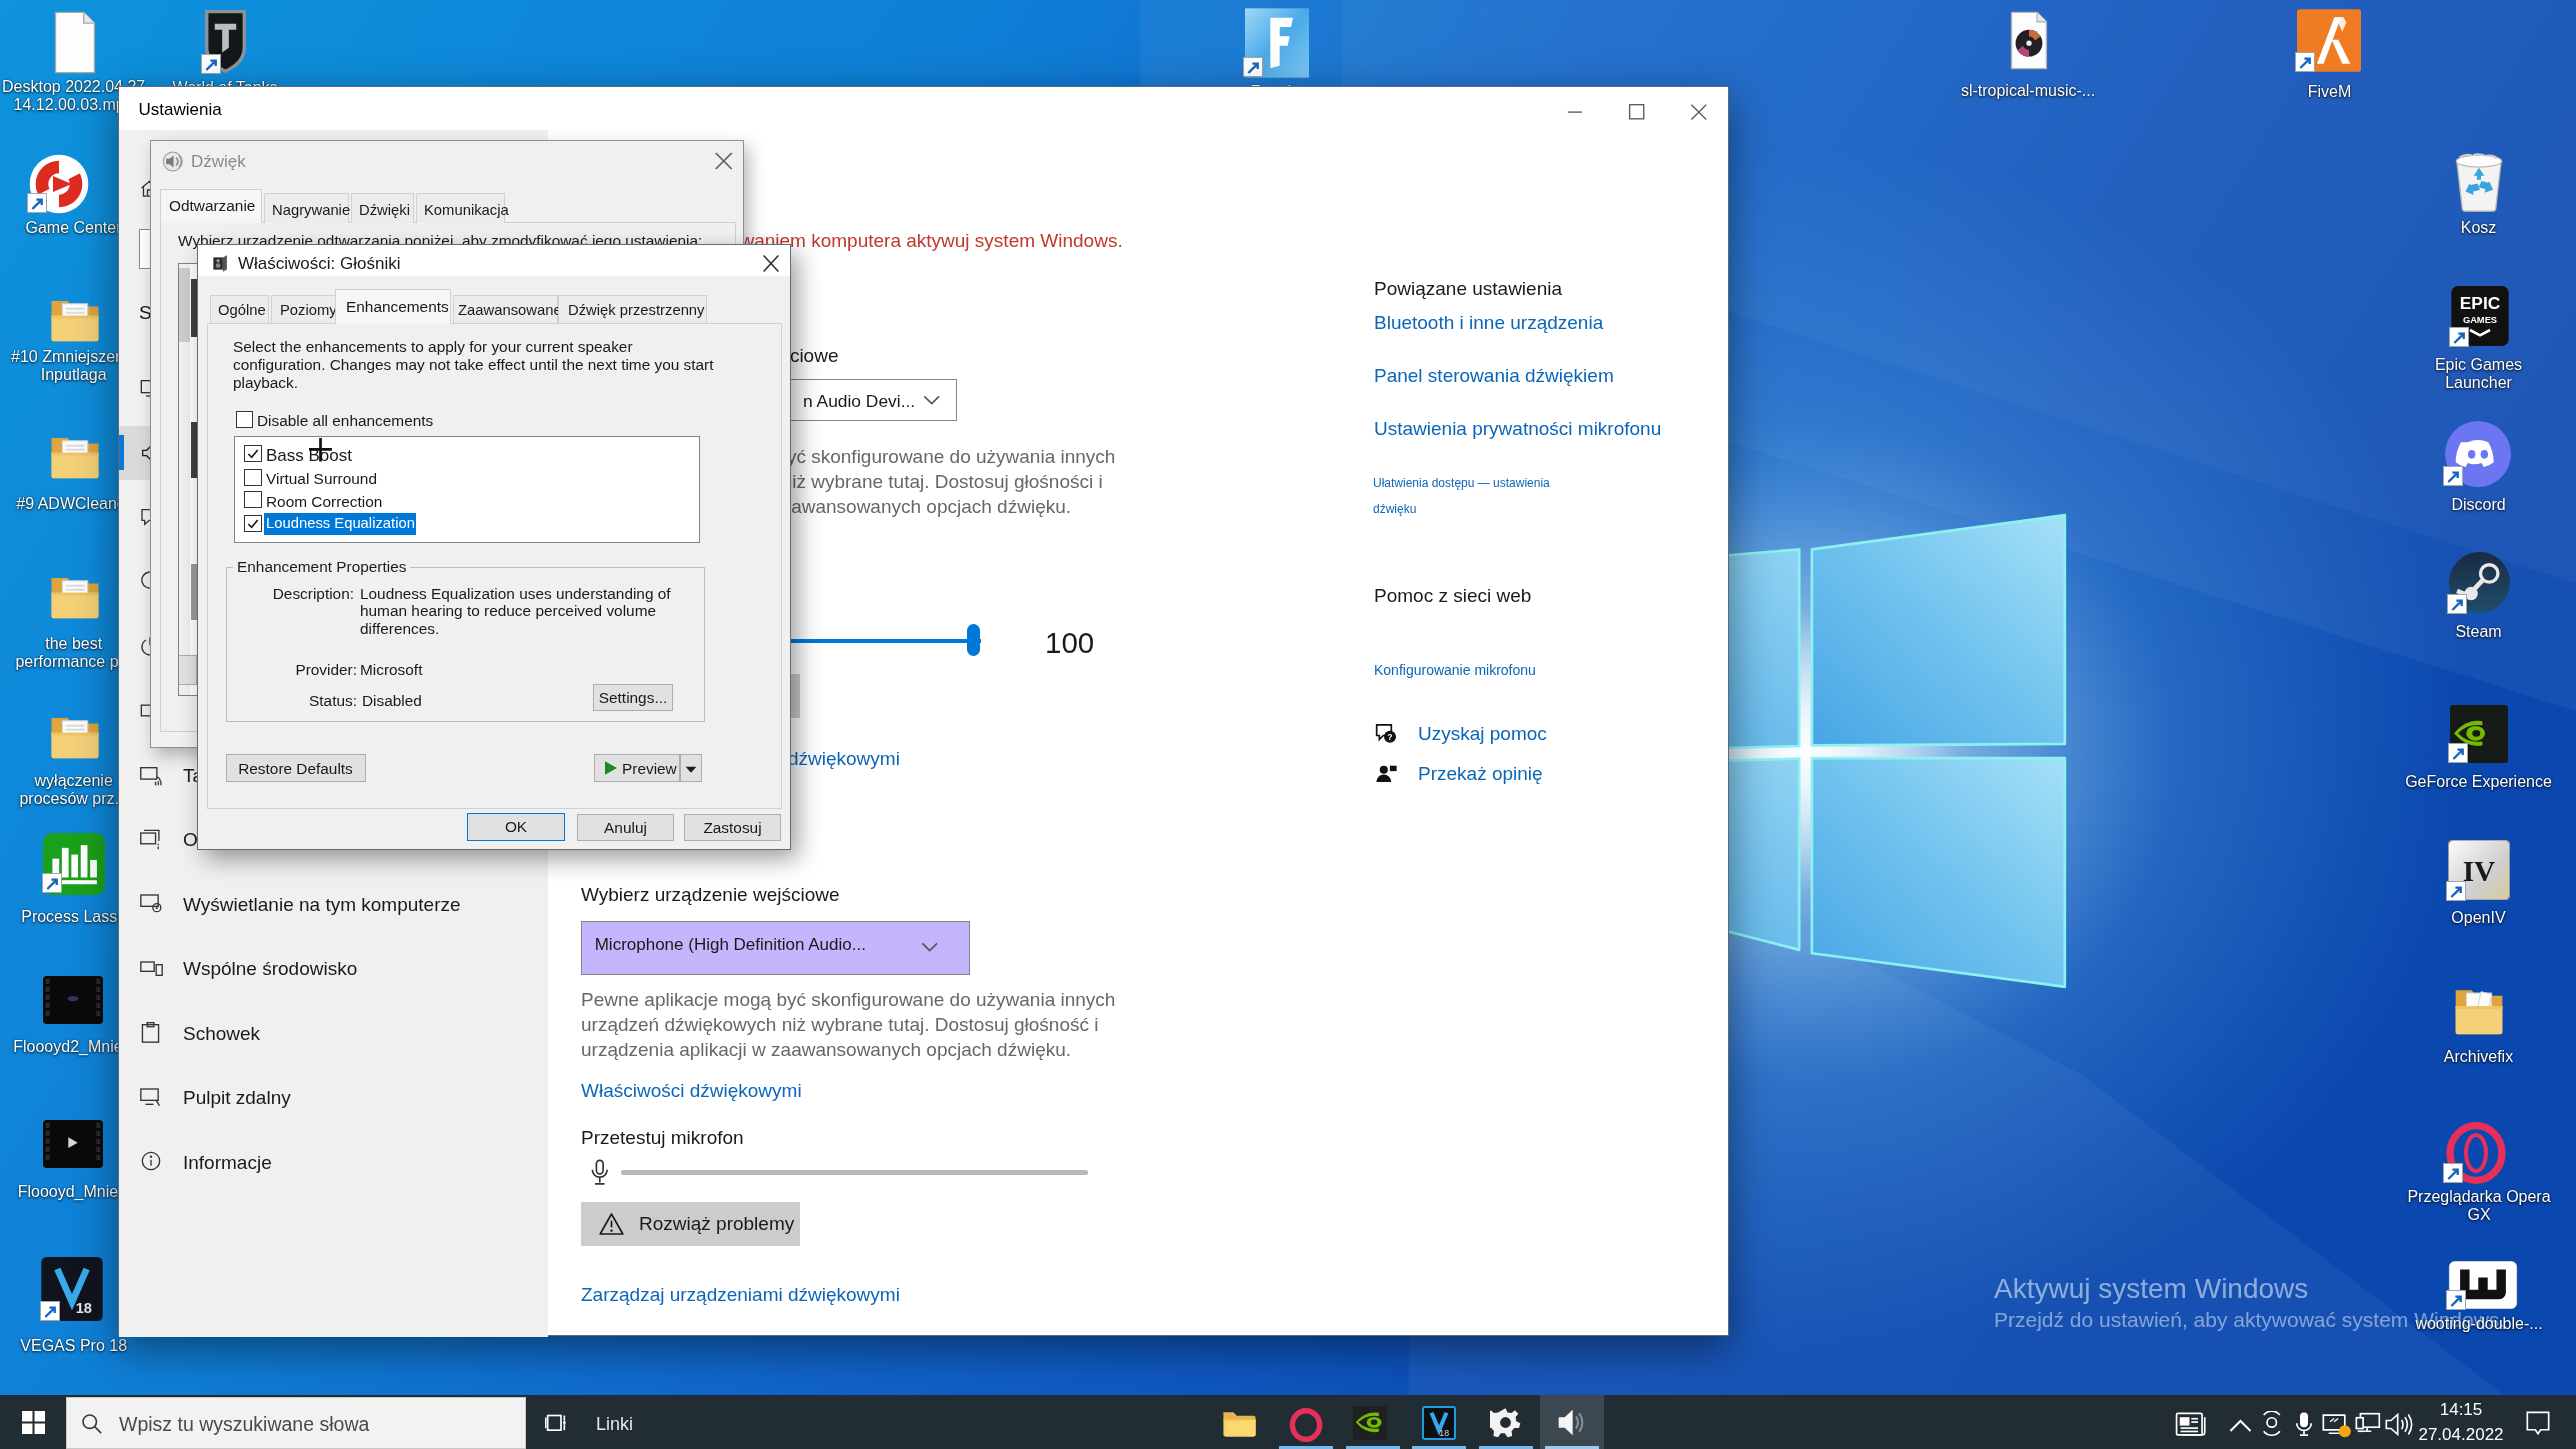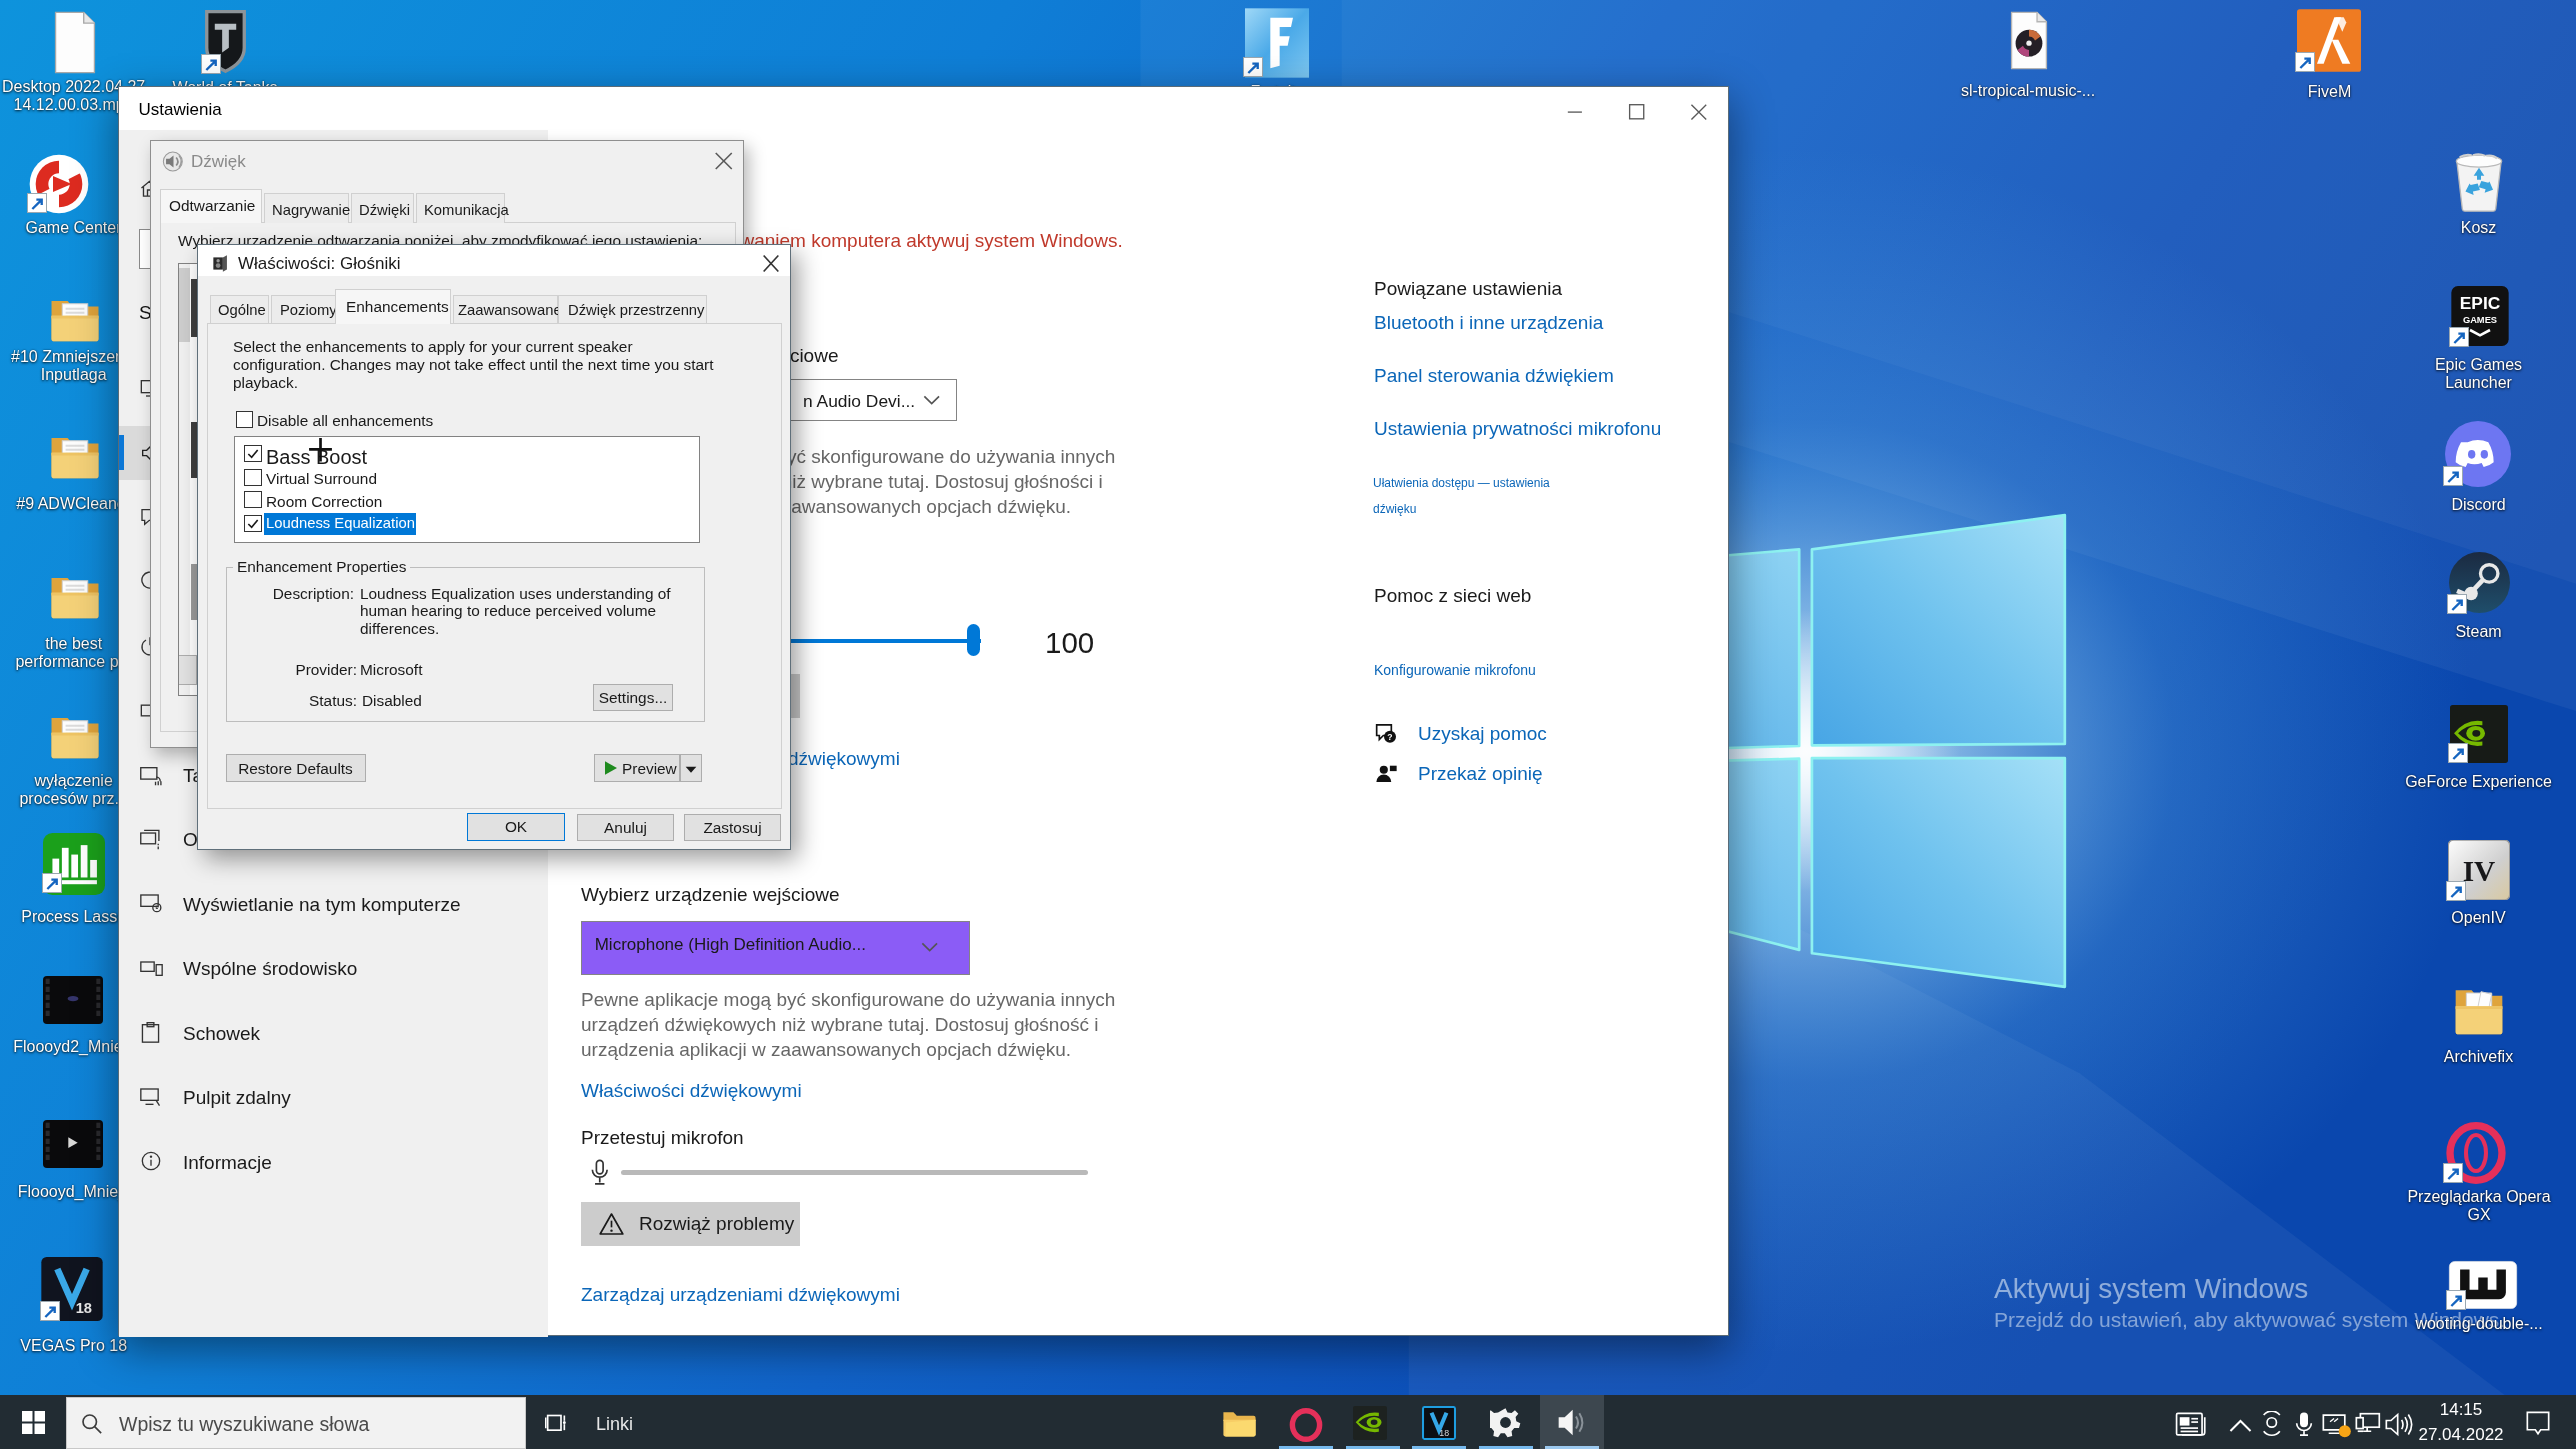--- a/index.html
+++ b/index.html
@@ -469,21 +469,21 @@
     <div class="abs" style="left:462px;top:357px;font-size:19px;line-height:25px;color:#676767;">Pewne aplikacje mogą być skonfigurowane do używania innych<br>urządzeń dźwiękowych niż wybrane tutaj. Dostosuj głośności i<br>urządzenia aplikacji w zaawansowanych opcjach dźwięku.</div>
 
     <div class="abs" style="left:462px;top:552px;width:400px;height:4px;background:#0078d7;"></div>
     <div class="abs" style="left:848px;top:537px;width:13.4px;height:32px;border-radius:6.7px;background:#0078d7;"></div>
     <div class="abs" style="left:926px;top:539px;font-size:29.5px;color:#1a1a1a;">100</div>
 
     <div class="abs" style="left:462px;top:587px;width:219px;height:44px;background:#cccccc;"></div>
     <div class="abs blink" style="left:462px;top:661px;font-size:19px;">Zarządzaj urządzeniami dźwiękowymi</div>
 
     <div class="abs" style="left:462px;top:797px;font-size:19px;color:#1a1a1a;">Wybierz urządzenie wejściowe</div>
-    <div class="abs" style="left:462px;top:834px;width:389px;height:54px;background:#8b5cf6;border:1.3px solid #848484;">
+    <div class="abs" style="left:462px;top:834px;width:389px;height:54px;background:#c4b5fd;border:1.3px solid #848484;">
       <div class="abs" style="left:12.7px;top:12.7px;font-size:17px;color:#1a1a1a;">Microphone (High Definition Audio...</div>
       <svg class="abs" style="left:339px;top:19.5px" width="17.4" height="10.7" viewBox="0 0 26 16">
           <path d="M2 2 L13 13 L24 2" fill="none" stroke="#555" stroke-width="2.5"></path>
         </svg>
     </div>
     <div class="abs" style="left:462px;top:900px;font-size:19px;line-height:25px;color:#676767;">Pewne aplikacje mogą być skonfigurowane do używania innych<br>urządzeń dźwiękowych niż wybrane tutaj. Dostosuj głośność i<br>urządzenia aplikacji w zaawansowanych opcjach dźwięku.</div>
     <div class="abs blink" style="left:462px;top:993px;font-size:19px;">Właściwości dźwiękowymi</div>
     <div class="abs" style="left:462px;top:1040px;font-size:19px;color:#1a1a1a;">Przetestuj mikrofon</div>
 
     <svg class="abs" style="left:470px;top:1072px" width="21.5" height="27" viewBox="0 0 32 40">
@@ -596,21 +596,21 @@
     <div class="abs" style="left:35px;top:93px;font-size:15.4px;line-height:18px;color:#1a1a1a;">Select the enhancements to apply for your current speaker<br>configuration. Changes may not take effect until the next time you start<br>playback.</div>
 
     <div class="abs" style="left:38px;top:166px;width:17.4px;height:17.4px;background:#fff;border:1.3px solid #333;"></div>
     <div class="abs" style="left:59px;top:167px;font-size:15.4px;color:#1a1a1a;">Disable all enhancements</div>
 
     <div class="abs" style="left:36px;top:191px;width:466px;height:107px;background:#fff;border:0.7px solid #828282;">
       <div class="abs" style="left:9.4px;top:8px;width:17.4px;height:17.4px;border:1.3px solid #333;"></div>
       <svg class="abs" style="left:12px;top:10.7px" width="12" height="12" viewBox="0 0 18 18">
           <path d="M2 9 L7 14 L16 3" fill="none" stroke="#1a1a1a" stroke-width="2.5"></path>
         </svg>
-      <div class="abs" style="left:31px;top:9.4px;font-size:20px;color:#1a1a1a;">Bass Boost</div>
+      <div class="abs" style="left:31px;top:9.4px;font-size:17px;color:#1a1a1a;">Bass Boost</div>
       <div class="abs" style="left:9.4px;top:32px;width:17.4px;height:17.4px;border:1.3px solid #333;"></div>
       <div class="abs" style="left:31px;top:33px;font-size:15.4px;color:#1a1a1a;">Virtual Surround</div>
       <div class="abs" style="left:9.4px;top:54px;width:17.4px;height:17.4px;border:1.3px solid #333;"></div>
       <div class="abs" style="left:31px;top:56px;font-size:15.4px;color:#1a1a1a;">Room Correction</div>
       <div class="abs" style="left:9.4px;top:78px;width:17.4px;height:17.4px;border:1.3px solid #333;"></div>
       <svg class="abs" style="left:12px;top:81px" width="12" height="12" viewBox="0 0 18 18">
           <path d="M2 9 L7 14 L16 3" fill="none" stroke="#1a1a1a" stroke-width="2.5"></path>
         </svg>
       <div class="abs" style="left:29px;top:76px;width:152px;height:21.5px;background:#0078d7;"></div>
       <div class="abs" style="left:31px;top:78px;font-size:14.8px;color:#fff;">Loudness Equalization</div>

